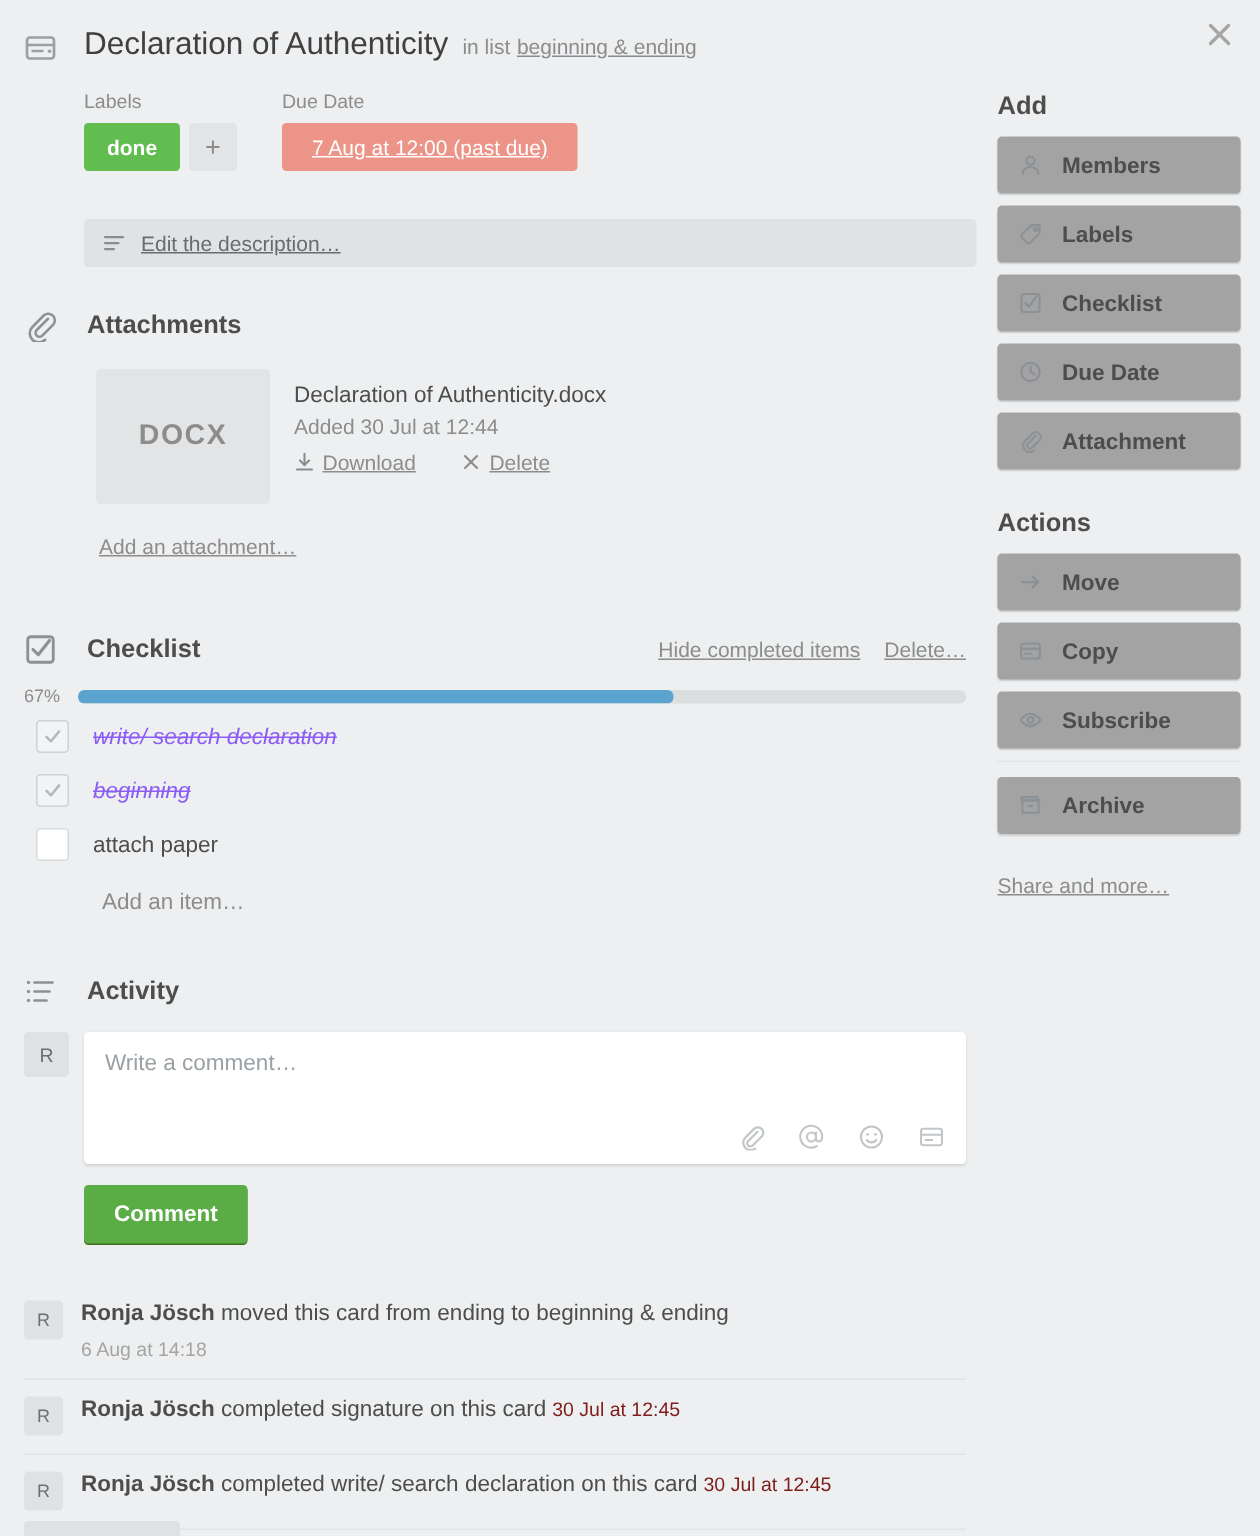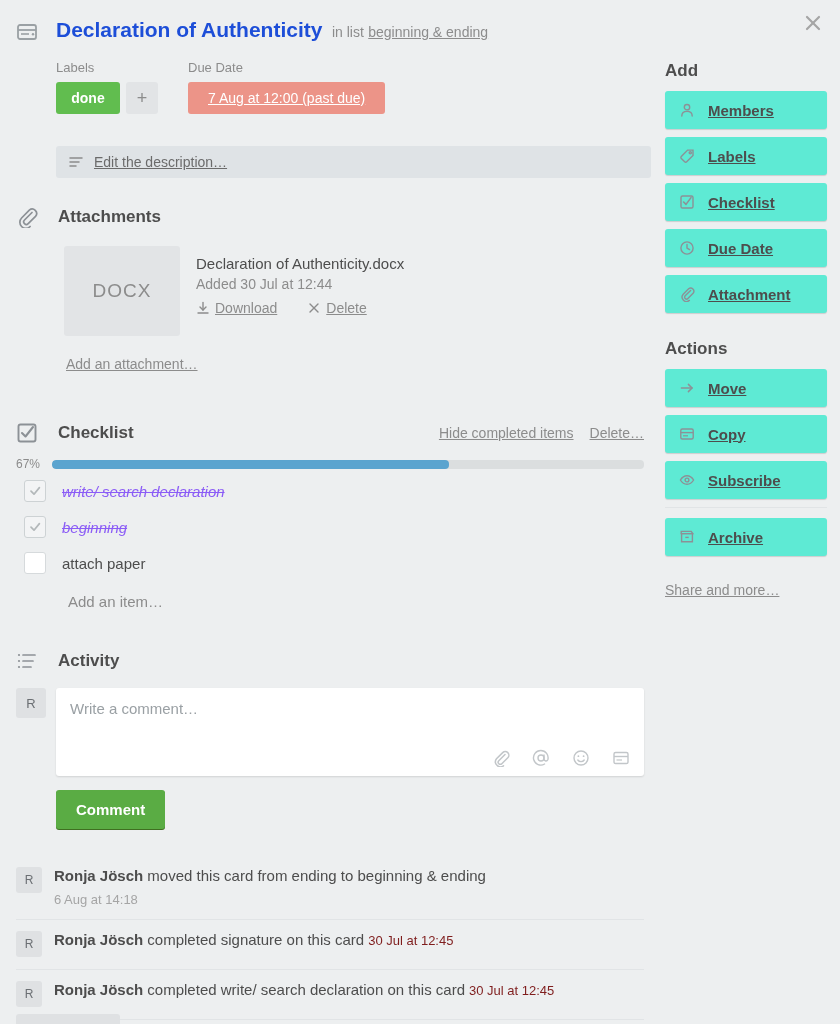--- a/index.html
+++ b/index.html
@@ -21,21 +21,21 @@
   }
   .close-btn svg { width: 20px; height: 20px; }
 
   
   .header { position: absolute; top: 18px; left: 16px; right: 180px;
             display: flex; align-items: flex-start; }
   .header .ico { width: 26px; flex: 0 0 26px; color: #9aa0a4; margin-top: 3px; }
   .header .ico svg { width: 22px; height: 22px; display: block; }
   .header-text { margin-left: 14px; line-height: 1.15; }
   .card-title {
-    font-size: 21px; font-weight: bold; color: #1d4ed8;
+    font-size: 21px; font-weight: normal; color: #404040;
     display: inline;
   }
   .in-list-label { font-size: 14px; color: #8c8c8c; display: inline; margin-left: 5px; }
   .in-list-name { font-size: 14px; color: #8c8c8c; text-decoration: underline;
                   display: inline; cursor: pointer; }
 
   
   .meta-row { position: absolute; top: 60px; left: 56px; display: flex; }
   .meta-block { margin-right: 0; }
   .meta-block.labels { width: 132px; }
@@ -74,21 +74,21 @@
   .section-head .ico { width: 30px; flex: 0 0 30px; color: #8c9196; }
   .section-head .ico svg { width: 22px; height: 22px; display: block; }
   .section-title { font-size: 17px; font-weight: bold; color: #4d4d4d; margin-left: 12px; }
 
   
   .attachments { position: absolute; top: 206px; left: 16px; width: 630px; }
   .att-item { display: flex; margin-top: 18px; margin-left: 48px; }
   .att-thumb {
     width: 116px; height: 90px; background: #e2e4e6; border-radius: 3px;
     display: flex; align-items: center; justify-content: center;
-    font-size: 19px; color: #8c8c8c; letter-spacing: 1px; cursor: pointer;
+    font-size: 19px; color: #8c8c8c; letter-spacing: 1px; cursor: pointer; font-weight: bold;
   }
   .att-info { margin-left: 16px; padding-top: 9px; }
   .att-name { font-size: 15px; color: #4d4d4d; cursor: pointer; }
   .att-added { font-size: 14px; color: #8c8c8c; margin-top: 4px; }
   .att-actions { display: flex; margin-top: 8px; font-size: 14px; color: #8c8c8c; gap: 12px; }
   .att-action { display: flex; align-items: center; margin-right: 18px; cursor: pointer; }
   .att-action .ico { width: 14px; height: 14px; margin-right: 5px; }
   .att-action .ico svg { width: 14px; height: 14px; display: block; }
   .att-action span { text-decoration: underline; }
   .add-attachment {
@@ -162,24 +162,24 @@
   .feed-inline-time { font-size: 13px; color: #7f1d1d; margin-left: 4px; }
   .feed-time { font-size: 13px; color: #a5a5a5; margin-top: 6px; }
   .feed-cut { position: absolute; top: 1014px; left: 16px;
               width: 104px; height: 26px; background: #dfe1e3; border-radius: 3px; }
 
   
   .sidebar { position: absolute; top: 61px; left: 665px; width: 162px; }
   .side-heading { font-size: 17px; font-weight: bold; color: #4d4d4d; margin-bottom: 10px; }
   .side-heading.second { margin-top: 26px; }
   .side-btn {
-    width: 162px; height: 38px; background: #5eead4; border-radius: 3px;
+    width: 162px; height: 38px; background: #a3a3a3; border-radius: 3px;
     box-shadow: 0 1px 1px rgba(0,0,0,.14);
     display: flex; align-items: center; padding-left: 14px;
-    margin-bottom: 8px; cursor: pointer; text-decoration: underline;
+    margin-bottom: 8px; cursor: pointer;
   }
   .side-btn .ico { width: 17px; height: 17px; flex: 0 0 17px; color: #8c9196; }
   .side-btn .ico svg { width: 16px; height: 16px; display: block; }
   .side-btn .lbl { margin-left: 12px; font-size: 15px; font-weight: bold; color: #4d4d4d; }
   .side-sep { height: 1px; background: #e1e4e6; margin: 8px 0 10px 0; }
   .share-link {
     margin-top: 18px; font-size: 14px; color: #8c8c8c;
     text-decoration: underline; cursor: pointer; display: inline-block;
   }
 </style>

